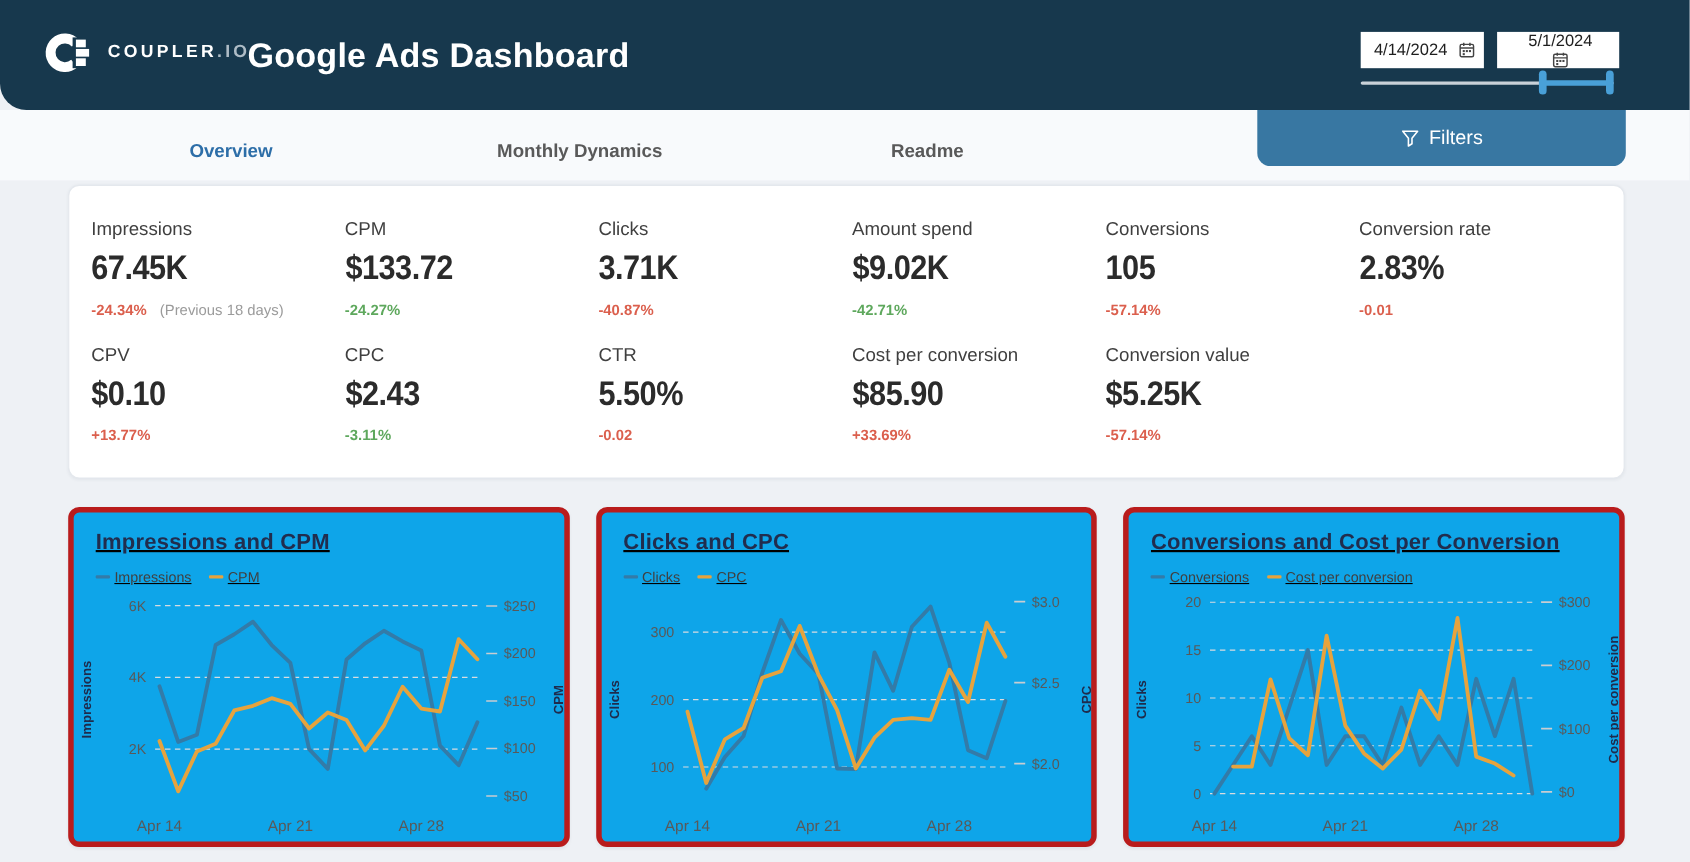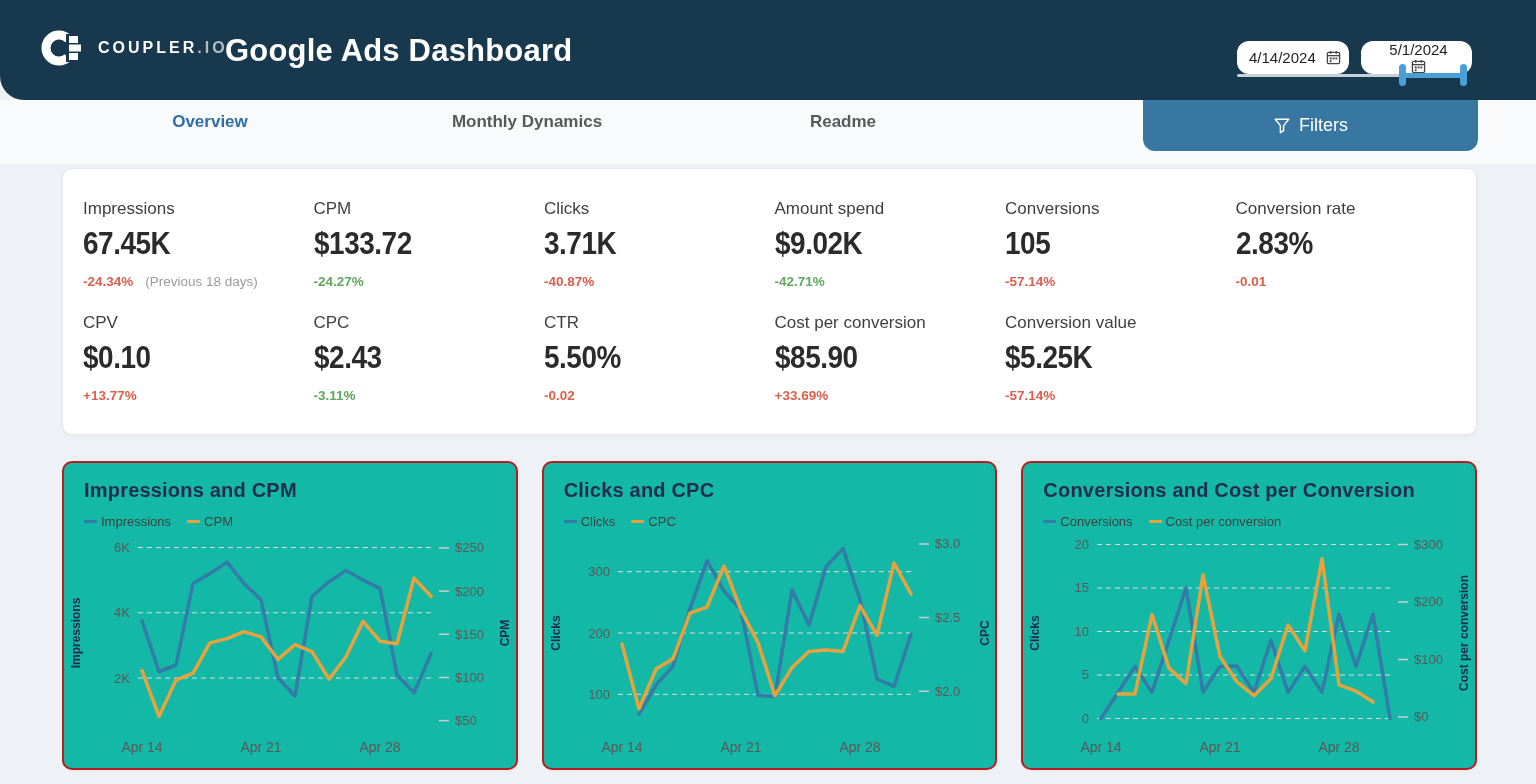--- a/index.html
+++ b/index.html
@@ -9,33 +9,33 @@
     -webkit-font-smoothing:antialiased;
   }
   
   .hdr{position:absolute;left:0;top:0;width:1536px;height:100px;background:#17384d;
        border-radius:0 0 24px 24px;z-index:2;padding-left:40px;}
   .brand{position:absolute;left:40px;top:26px;display:flex;align-items:center;gap:14px;}
   .brand-text{color:#fff;font-weight:bold;font-size:16px;letter-spacing:3px;}
   .brand-text .suffix{color:#aebcc6;font-weight:bold;}
   .hdr-title{position:absolute;left:225px;top:33px;color:#fff;font-size:31px;font-weight:bold;
              letter-spacing:0.2px;}
-  .datebox{position:absolute;top:41px;height:33px;background:#fff;border-radius:12px;
+  .datebox{position:absolute;top:29px;height:33px;background:#fff;border-radius:0;
            display:flex;align-items:center;justify-content:space-between;
            padding:0 8px 0 12px;box-sizing:border-box;font-size:15px;color:#1e1e1e;}
   .datebox svg{flex:0 0 auto;}
   .db1{left:1237px;width:112px;}
   .db2{left:1361px;width:111px;flex-direction:column;}
   .sl-track{position:absolute;left:1237px;top:74px;width:230px;height:3px;background:#c9d1d8;border-radius:2px;}
   .sl-range{position:absolute;left:1402px;top:73px;width:62px;height:5px;background:#49a0d8;border-radius:3px;}
   .sl-handle{position:absolute;top:64px;width:7px;height:22px;background:#49a0d8;border-radius:4px;}
   .h1{left:1399px;} .h2{left:1460px;}
   
   .tabstrip{position:absolute;left:0;top:100px;width:1536px;height:64px;background:#f8fafc;z-index:1;}
-  .tab{position:absolute;top:107px;height:30px;line-height:30px;text-align:center;
+  .tab{position:absolute;top:123px;height:30px;line-height:30px;text-align:center;
        font-size:17px;font-weight:bold;color:#595959;cursor:pointer;z-index:3;}
   .tab.active{color:#2d6ea8;}
   .t1{left:120px;width:180px;} .t2{left:397px;width:260px;} .t3{left:753px;width:180px;}
   .filters-btn{position:absolute;left:1143px;top:100px;width:335px;height:51px;background:#3877a2;
        border-radius:0 0 12px 12px;display:flex;align-items:center;justify-content:center;gap:8px;
        color:#fff;font-size:18px;z-index:3;cursor:pointer;}
   
   .card{position:absolute;background:#fff;border:1px solid #e4e8ed;border-radius:10px;
         box-shadow:0 1px 3px rgba(30,50,70,.06);box-sizing:border-box;}
   .kpi-card{left:62px;top:168px;width:1415px;height:267px;
@@ -43,22 +43,22 @@
         padding:28px 10px 10px 20px;}
   .kpi{padding:2px 6px 0 0;}
   .kpi .lbl{font-size:17px;color:#3f3f3f;}
   .kpi .val{margin-top:7px;font-size:31px;font-weight:bold;color:#2b2b2b;}
   .kpi .val span{display:inline-block;transform:scaleX(.9);transform-origin:left;letter-spacing:-.5px;}
   .kpi .delta-row{margin-top:12px;font-size:13.5px;font-weight:bold;display:flex;align-items:baseline;gap:12px;text-align:center;}
   .delta.red{color:#db5f4d;} .delta.green{color:#5ea85d;}
   .kpi .note{color:#9b9b9b;font-weight:normal;font-size:13.5px;}
   
   .charts-row{position:absolute;left:62px;top:461px;width:1415px;height:309px;display:flex;gap:24px;}
-  .chart-card{flex:1 1 0;background:#14b8a6;border:2px solid #b91c1c;border-radius:10px;
-        box-shadow:0 1px 3px rgba(30,50,70,.06);box-sizing:border-box;padding:16px 0 0 20px;overflow:hidden;}
+  .chart-card{flex:1 1 0;background:#0ea5e9;border:5px solid #b91c1c;border-radius:10px;
+        box-shadow:0 1px 3px rgba(30,50,70,.06);box-sizing:border-box;padding:16px 0 0 20px;overflow:hidden;text-decoration:underline;}
   .chart-title{font-size:20px;font-weight:bold;color:#212d4e;letter-spacing:.2px;}
   .legend{display:flex;gap:16px;margin-top:12px;align-items:center;}
   .legend-item{display:flex;align-items:center;gap:4px;font-size:13px;color:#404040;}
   .legend-dash{width:13px;height:3px;border-radius:1px;}
   .chart-svg{display:block;margin-left:-20px;}
 </style>
 </head>
 <body>
 
 <div class="tabstrip"></div>

